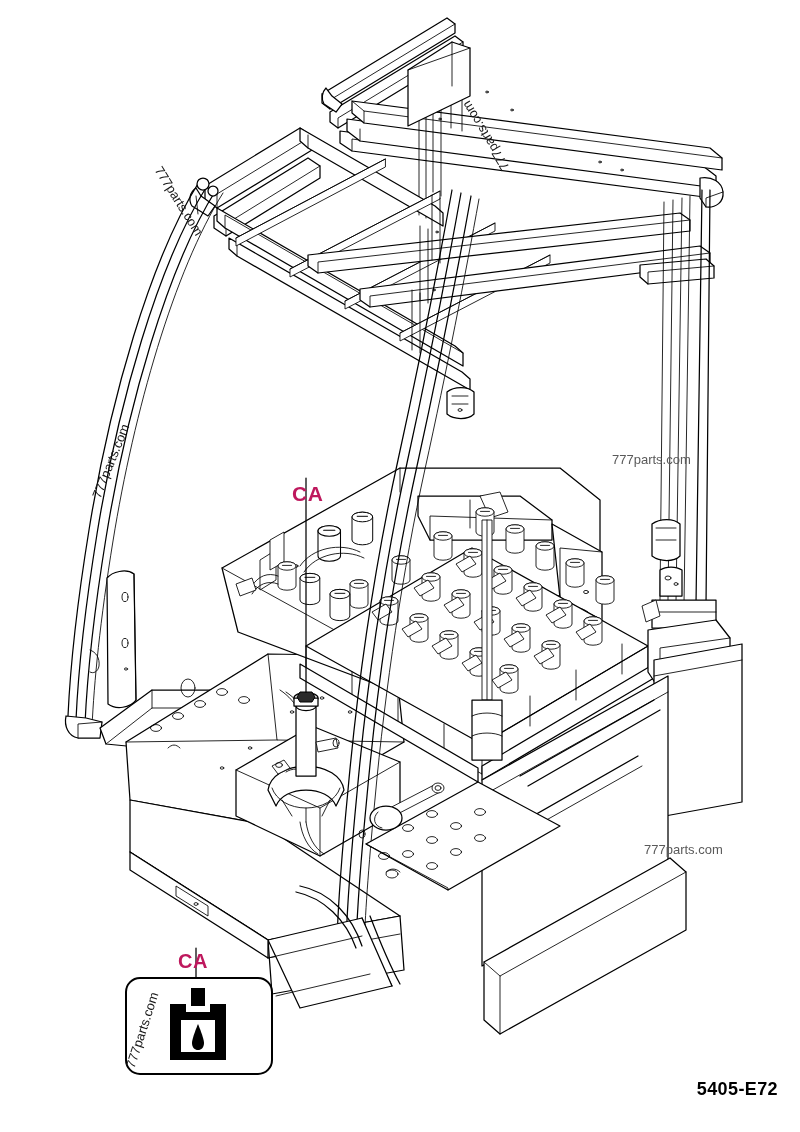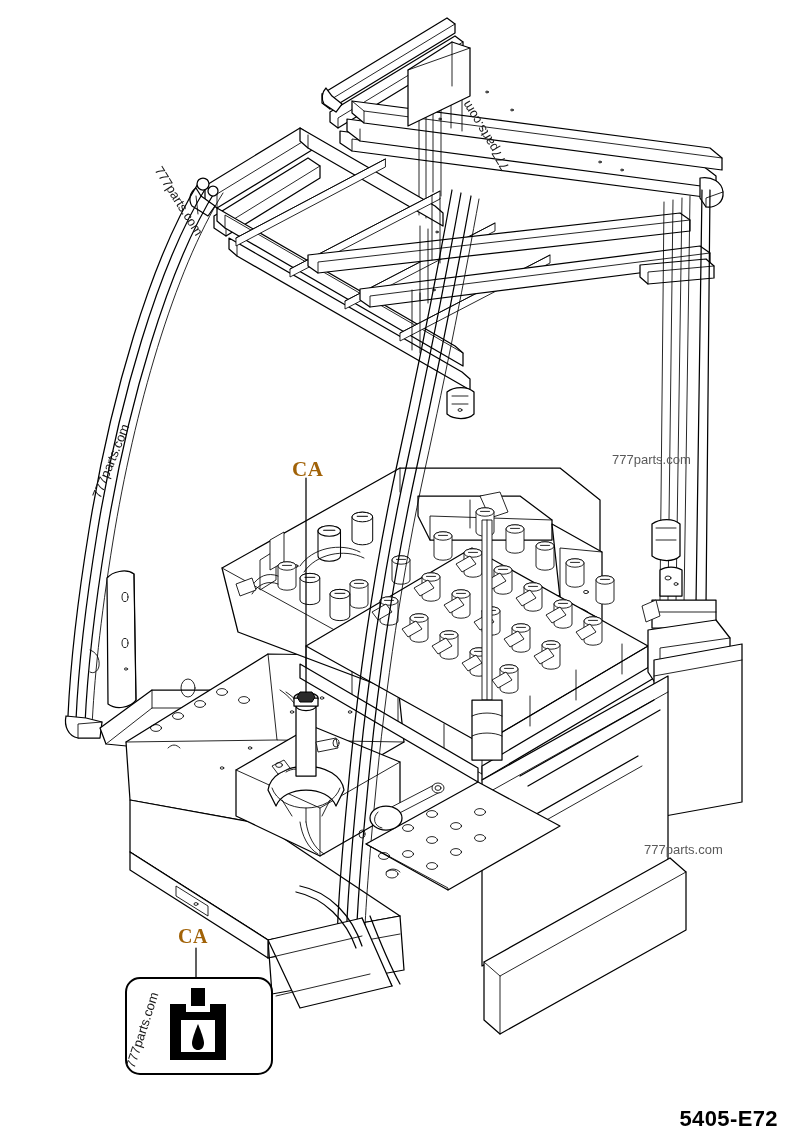--- a/index.html
+++ b/index.html
@@ -8,36 +8,37 @@
     width:800px;height:1132px;position:relative;overflow:hidden;
     font-family:"Liberation Sans", sans-serif;
     -webkit-font-smoothing:antialiased;
   }
   #sheet{position:absolute;left:0;top:0;width:800px;height:1132px;background:#fff;}
   #art{position:absolute;left:0;top:0;width:800px;height:1132px;}
 
   
   .callout{
     position:absolute;
-    font-family:Liberation Serif, serif;
+    font-family:Liberation Sans, sans-serif;
     font-weight:bold;
-    color:#a16207;
+    color:#be185d;
     letter-spacing:0.5px;
     white-space:nowrap;
+    margin-top:25px;
   }
   #callout-main{ left:292px; top:457px; font-size:21px; }
   #callout-legend{ left:178px; top:925px; font-size:20px; }
 
   
   #drawing-number{
     position:absolute;
-    right:22px; bottom:0;
+    right:22px; bottom:32px;
     font-family:"Liberation Sans", sans-serif;
     font-weight:bold;
-    font-size:22px;
+    font-size:18px;
     color:#000;
     letter-spacing:0.4px;
     white-space:nowrap;
   }
 
   
   .wm{
     position:absolute;
     font-family:"Liberation Sans", sans-serif;
     color:#4a4a4a;

